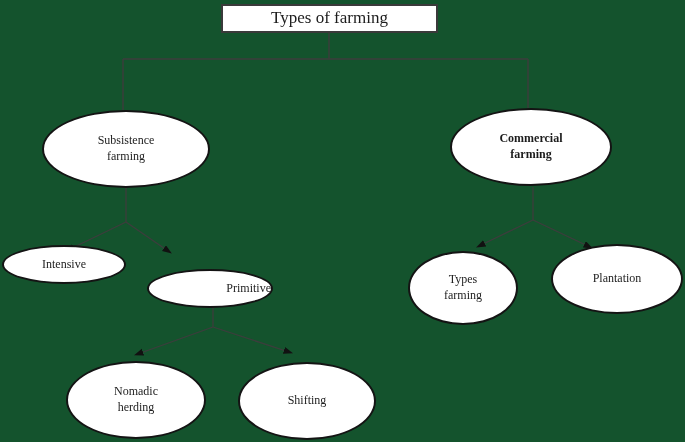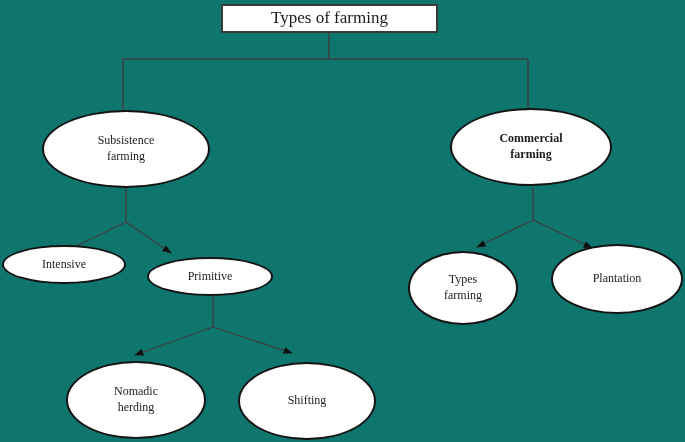--- a/index.html
+++ b/index.html
@@ -4,21 +4,21 @@
 <style>
   html, body {
     margin: 0;
     padding: 0;
     background: #ffffff;
   }
   .stage {
     position: relative;
     width: 685px;
     height: 442px;
-    background: #0f766e;
+    background: #14532d;
     font-family: "Liberation Serif", "DejaVu Serif", serif;
     color: #1c1c1c;
     overflow: hidden;
   }
   svg.connectors {
     position: absolute;
     left: 0;
     top: 0;
     width: 685px;
     height: 442px;
@@ -44,21 +44,21 @@
     border-radius: 50%;
   }
   .node span { display: block; white-space: nowrap; }
   .node span:empty { display: none; }
 
   
   #n-root       { left: 221px; top: 4px;   width: 217px; height: 29px; }
   #n-subsist    { left: 42px;  top: 110px; width: 168px; height: 78px; }
   #n-commercial { left: 450px; top: 108px; width: 162px; height: 78px; font-weight: bold; }
   #n-intensive  { left: 2px;   top: 245px; width: 124px; height: 39px; }
-  #n-primitive  { left: 147px; top: 257px; width: 126px; height: 39px; }
+  #n-primitive  { left: 147px; top: 269px; width: 126px; height: 39px; align-items: flex-end; }
   #n-nomadic    { left: 66px;  top: 361px; width: 140px; height: 78px; text-align: center; }
   #n-shifting   { left: 238px; top: 362px; width: 138px; height: 78px; gap: 39px; }
   #n-mixed      { left: 408px; top: 251px; width: 110px; height: 74px; }
   #n-plantation { left: 551px; top: 244px; width: 132px; height: 70px; }
 </style>
 </head>
 <body>
 
 <div class="stage">
 

